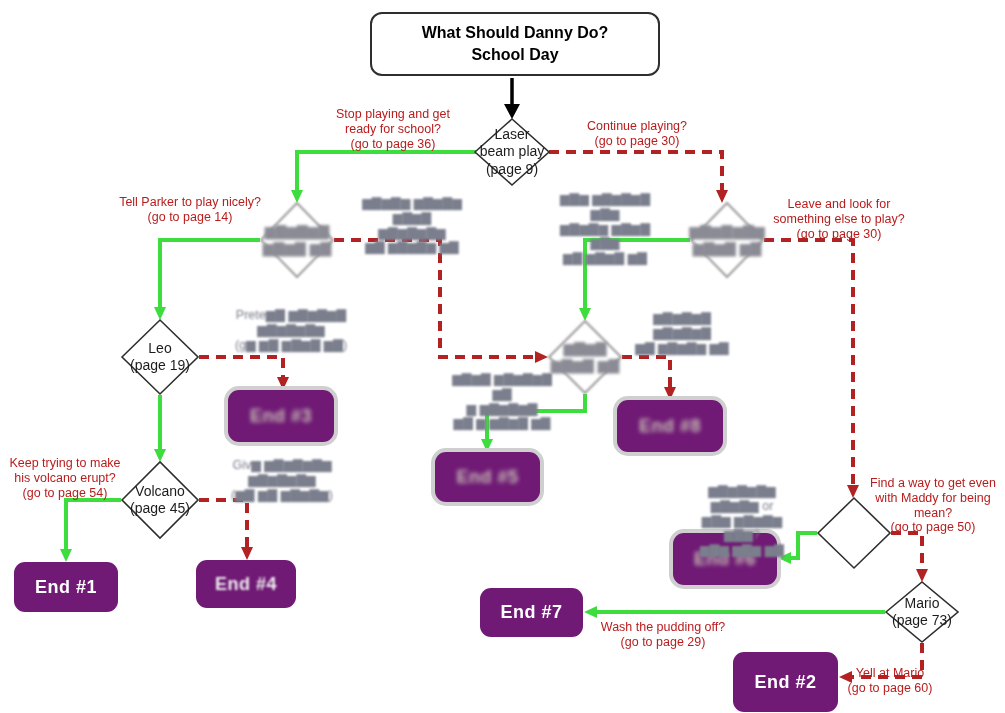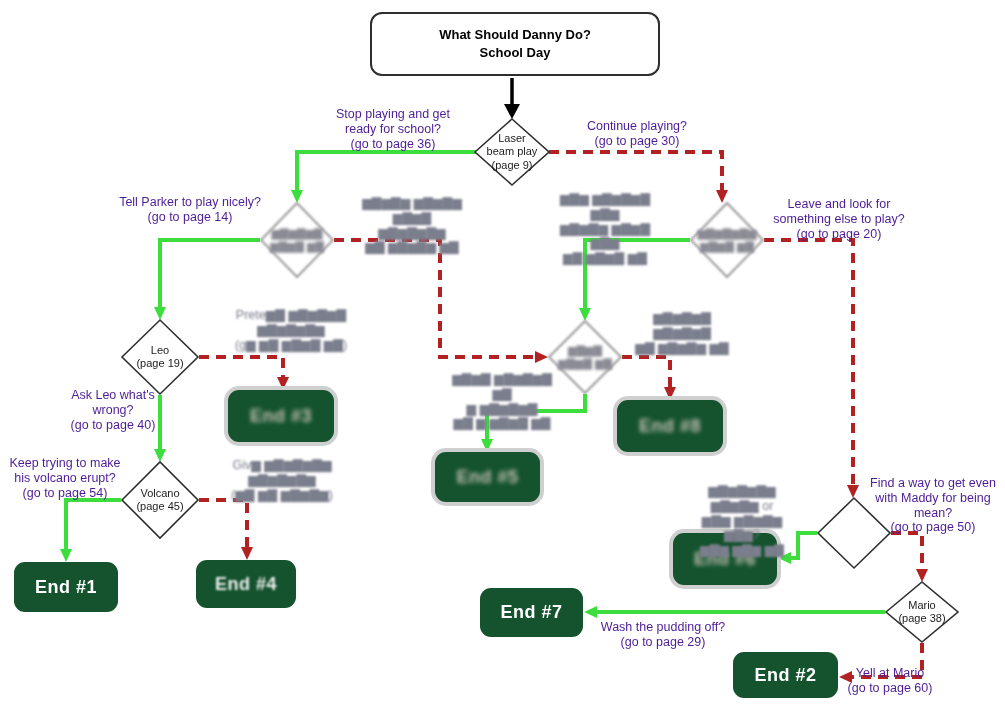--- a/index.html
+++ b/index.html
@@ -1,30 +1,30 @@
 <!DOCTYPE html>
 <html><head>
 <meta charset="utf-8">
 <style>
   html,body{margin:0;padding:0;background:#fff;}
   body{width:1005px;height:713px;position:relative;overflow:hidden;
        font-family:"Liberation Sans",sans-serif;color:#111;}
   #stage{position:absolute;inset:0;width:1005px;height:713px;}
   svg{position:absolute;left:0;top:0;}
   .lbl{position:absolute;text-align:center;font-size:12.5px;line-height:1.18;
-       white-space:pre-line;color:#4c1d95;}
+       white-space:pre-line;color:#b91c1c;}
   .blurlbl{filter:blur(1.3px);color:#7b7e8c;}
   .node-lbl{position:absolute;display:flex;align-items:center;justify-content:center;
-       text-align:center;font-size:11px;line-height:1.22;white-space:pre-line;color:#1c1c1c;}
+       text-align:center;font-size:14px;line-height:1.22;white-space:pre-line;color:#1c1c1c;}
   .node-lbl.blur{filter:blur(1.6px);color:#8b8b95;}
   .titlebox{position:absolute;left:370px;top:12px;width:286px;height:60px;
        border:2.5px solid #2e2e2e;border-radius:12px;background:#fff;
        display:flex;align-items:center;justify-content:center;text-align:center;
-       font-size:13px;font-weight:bold;line-height:1.35;white-space:pre-line;color:#000;}
-  .endbox{position:absolute;background:#14532d;border-radius:11px;
+       font-size:16px;font-weight:bold;line-height:1.35;white-space:pre-line;color:#000;}
+  .endbox{position:absolute;background:#701a75;border-radius:11px;
        display:flex;align-items:center;justify-content:center;
        color:#fff;font-weight:bold;font-size:18px;letter-spacing:.5px;}
   .endbox.halo{box-shadow:0 0 0 4px #cfcfcf;}
   .endbox .blur-txt{filter:blur(2.1px);color:#c6bfb4;}
   .endbox .soft-txt{filter:blur(1.1px);color:#f0f0f0;}
 </style>
 </head>
 <body>
 
 <div id="stage">
@@ -84,32 +84,32 @@
 School Day</span></div>
 
 <div class="node-lbl" style="left:477px;top:122px;width:70px;height:60px;">Laser
 beam play
 (page 9)</div>
 <div class="node-lbl" style="left:125px;top:330px;width:70px;height:54px;">Leo
 (page 19)</div>
 <div class="node-lbl" style="left:122px;top:474px;width:76px;height:52px;">Volcano
 (page 45)</div>
 <div class="node-lbl" style="left:884px;top:588px;width:76px;height:48px;">Mario
-(page 38)</div>
+(page 73)</div>
 <div class="node-lbl blur" style="left:262px;top:216px;width:70px;height:48px;">▆▇▆▇▆▇
 ▆▇▆▇ ▆▇</div>
 <div class="node-lbl blur" style="left:692px;top:216px;width:70px;height:48px;">▆▇▆▇▆▇▆
 ▆▇▆▇ ▆▇</div>
 <div class="node-lbl blur" style="left:550px;top:333px;width:70px;height:48px;">▆▇▆▇
 ▆▇▆▇ ▆▇</div>
 
 <div class="endbox" style="left:14px;top:562px;width:104px;height:50px;">
       <span>End #1</span>
     </div>
-<div class="endbox" style="left:733px;top:652px;width:105px;height:46px;">
+<div class="endbox" style="left:733px;top:652px;width:105px;height:60px;">
       <span>End #2</span>
     </div>
 <div class="endbox halo" style="left:228px;top:390px;width:106px;height:52px;">
       <span class="blur-txt">End #3</span>
     </div>
 <div class="endbox" style="left:196px;top:560px;width:100px;height:48px;">
       <span class="soft-txt">End #4</span>
     </div>
 <div class="endbox halo" style="left:435px;top:452px;width:105px;height:50px;">
       <span class="blur-txt">End #5</span>
@@ -126,24 +126,21 @@
 
 <div class="lbl" style="left:318px;top:107px;width:150px;">Stop playing and get
 ready for school?
 (go to page 36)</div>
 <div class="lbl" style="left:567px;top:119px;width:140px;">Continue playing?
 (go to page 30)</div>
 <div class="lbl" style="left:105px;top:195px;width:170px;">Tell Parker to play nicely?
 (go to page 14)</div>
 <div class="lbl" style="left:768px;top:197px;width:142px;">Leave and look for
 something else to play?
-(go to page 20)</div>
-<div class="lbl" style="left:62px;top:388px;width:102px;">Ask Leo what's
-wrong?
-(go to page 40)</div>
+(go to page 30)</div>
 <div class="lbl" style="left:4px;top:456px;width:122px;">Keep trying to make
 his volcano erupt?
 (go to page 54)</div>
 <div class="lbl" style="left:866px;top:476px;width:134px;">Find a way to get even
 with Maddy for being
 mean?
 (go to page 50)</div>
 <div class="lbl" style="left:597px;top:620px;width:132px;">Wash the pudding off?
 (go to page 29)</div>
 <div class="lbl" style="left:842px;top:666px;width:96px;">Yell at Mario

